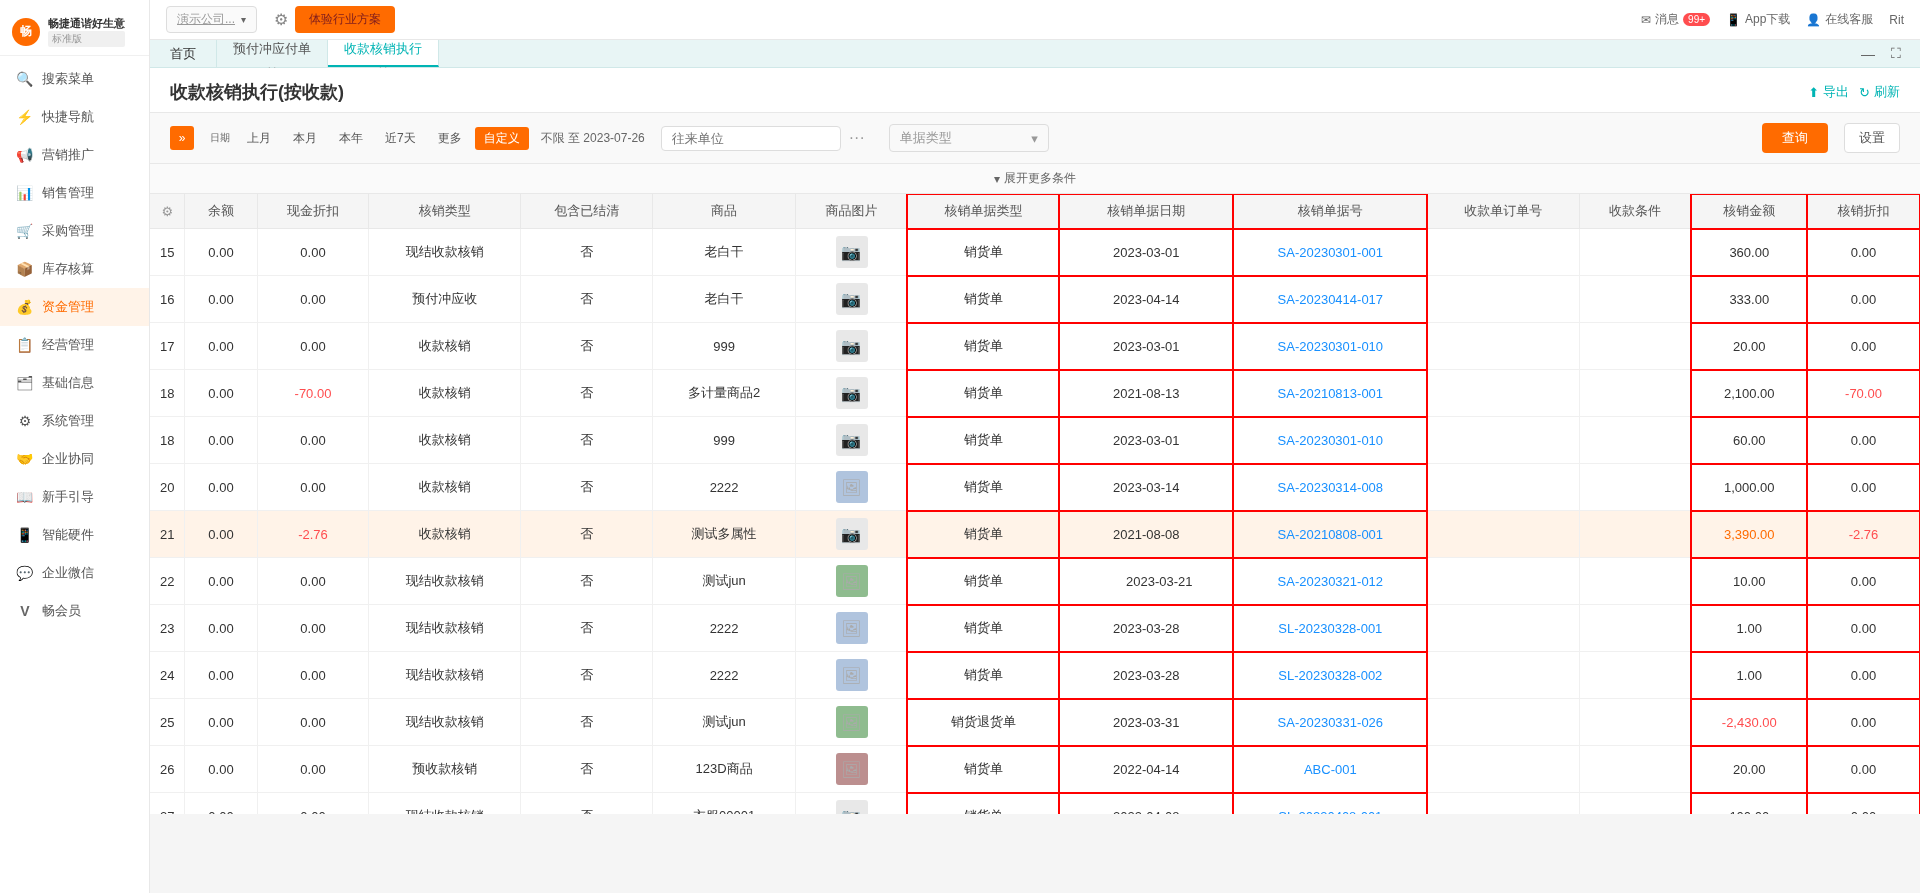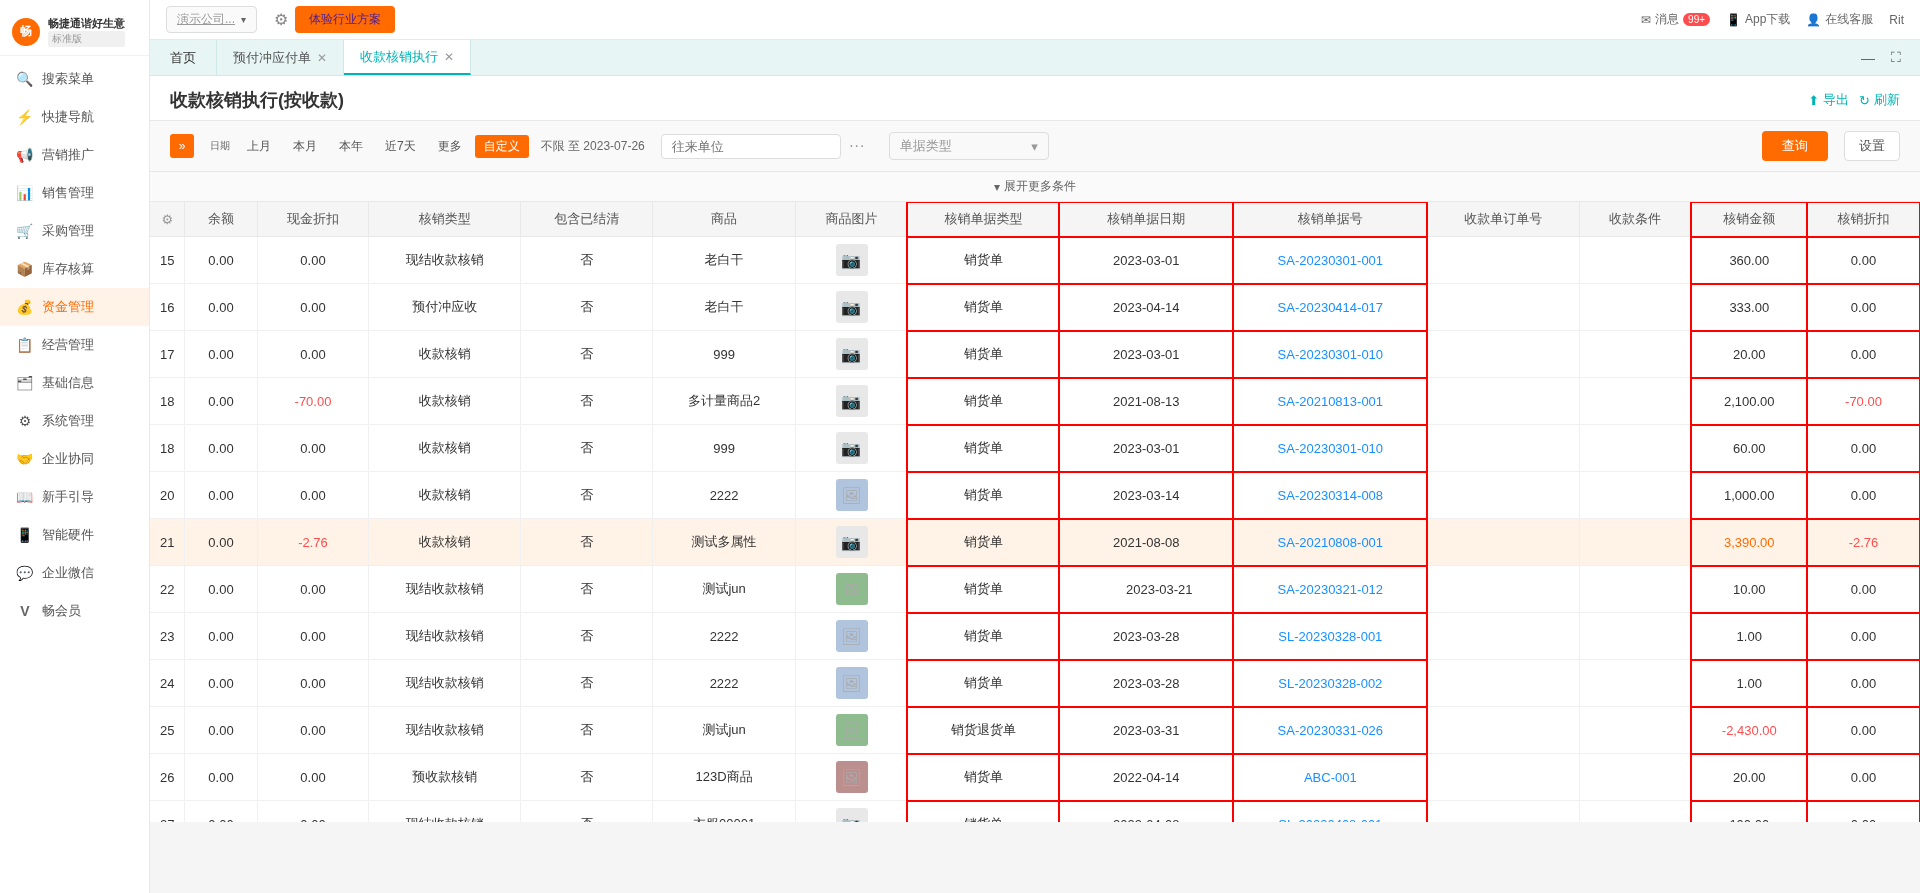--- a/index.html
+++ b/index.html
@@ -4,29 +4,29 @@
   <style>
     * { box-sizing: border-box; margin: 0; padding: 0; }
     body { font-family: 'Microsoft YaHei', Arial, sans-serif; font-size: 13px; background: #f5f5f5; color: #333; overflow: hidden; height: 893px; }
 
     
     .top-bar { height: 40px; background: #fff; display: flex; align-items: center; padding: 0 16px; border-bottom: 1px solid #e8e8e8; position: relative; }
     .logo-icon { width: 28px; height: 28px; background: #ff6b00; border-radius: 50%; display: flex; align-items: center; justify-content: center; color: white; font-size: 12px; font-weight: bold; }
     .logo-tag { font-size: 10px; color: #999; background: #f0f0f0; padding: 1px 4px; border-radius: 2px; }
     .company-selector { display: flex; align-items: center; gap: 6px; padding: 4px 10px; border: 1px solid #ddd; border-radius: 4px; cursor: pointer; font-size: 12px; color: #666; background: #fafafa; }
     .settings-icon { width: 28px; height: 28px; display: flex; align-items: center; justify-content: center; cursor: pointer; color: #888; font-size: 16px; }
-    .trial-btn { background: #ff6b00; color: #4c1d95; border: none; padding: 5px 14px; border-radius: 4px; font-size: 12px; cursor: pointer; }
+    .trial-btn { background: #ff6b00; color: #7f1d1d; border: none; padding: 5px 14px; border-radius: 4px; font-size: 12px; cursor: pointer; }
     .top-right { display: flex; align-items: center; gap: 16px; }
     .top-right-item { display: flex; align-items: center; gap: 4px; font-size: 12px; color: #666; cursor: pointer; }
     .badge { background: #ff4d4f; color: white; border-radius: 10px; padding: 1px 5px; font-size: 10px; }
 
     
-    .tab-bar { height: 36px; background: #e8f5f5; display: flex; align-items: center; padding: 0 0; border-bottom: 1px solid #d0e8e8; }
+    .tab-bar { height: 28px; background: #e8f5f5; display: flex; align-items: center; padding: 0 0; border-bottom: 1px solid #d0e8e8; }
     .tab-home { padding: 0 20px; height: 100%; display: flex; align-items: center; font-size: 13px; color: #333; cursor: pointer; border-right: 1px solid #d0e8e8; }
-    .tab-item { padding: 0 16px; height: 100%; display: flex; align-items: center; gap: 6px; font-size: 13px; cursor: pointer; border-right: 1px solid #d0e8e8; }
+    .tab-item { padding: 0 16px; height: 100%; display: flex; align-items: center; gap: 6px; font-size: 13px; cursor: pointer; border-right: 1px solid #d0e8e8; flex-direction: column; }
     .tab-item.active { background: #fff; color: #00b4b4; border-bottom: 2px solid #00b4b4; }
     .tab-item.inactive { color: #555; }
     .tab-close { font-size: 12px; color: #999; cursor: pointer; }
     .tab-right { margin-left: auto; display: flex; align-items: center; gap: 4px; padding-right: 12px; }
     .tab-action-btn { width: 24px; height: 24px; display: flex; align-items: center; justify-content: center; color: #666; cursor: pointer; font-size: 14px; }
 
     
     .main-content { background: #fff; margin: 0; padding: 0; }
 
     

